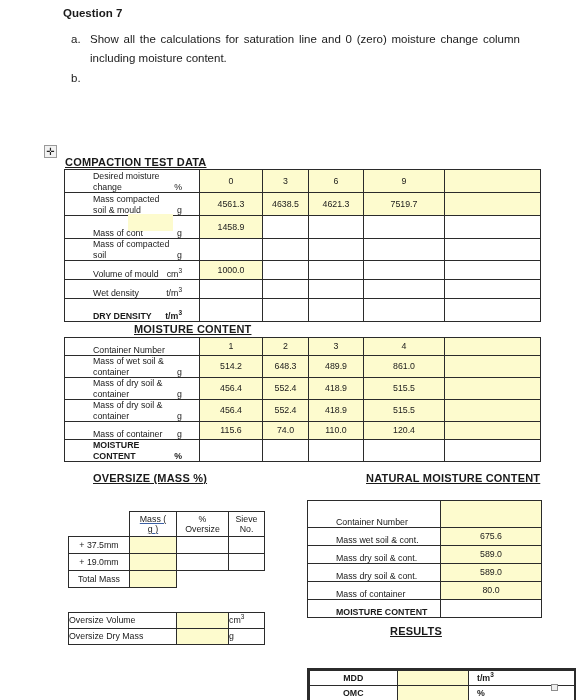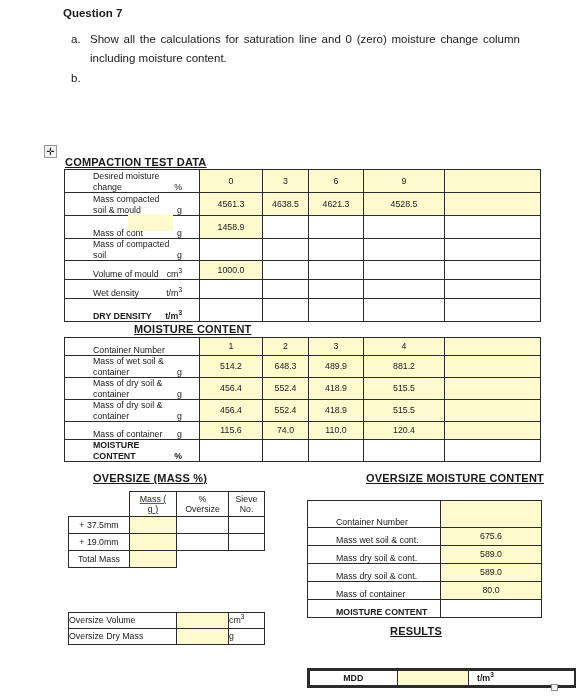--- a/index.html
+++ b/index.html
@@ -134,21 +134,21 @@
     top: 214px;
     width: 45px;
     height: 17px;
     background: #fdfbce;
     border: none;
   }
 
   
   #tbl-compaction { left: 64px; top: 169px; width: 477px; }
   #tbl-moisture   { left: 64px; top: 337px; width: 477px; }
-  #tbl-oversize   { left: 68px; top: 491px; width: 196px; }
+  #tbl-oversize   { left: 68px; top: 511px; width: 196px; }
   #tbl-oversize td { height: 16px; }
   #tbl-oversize-2 { left: 68px; top: 612px; width: 196px; }
   #tbl-natural    { left: 307px; top: 500px; width: 234px; }
   #tbl-results    { left: 307px; top: 668px; width: 270px; }
 
   .noborder { border: none !important; background: transparent !important; }
 
   
   #tbl-results {
     border: 3px solid #2b2b2b;
@@ -214,21 +214,21 @@
       <tr style="height:22px">
         <td class="" style="height:22px">
           <div class="lblrow">
             <span class="t">Mass compacted soil &amp; mould</span>
             <span class="u">g</span>
           </div>
         </td>
         <td class="val fill" style="height:22px">4561.3</td>
         <td class="val fill" style="height:22px">4638.5</td>
         <td class="val fill" style="height:22px">4621.3</td>
-        <td class="val fill" style="height:22px">4528.5</td>
+        <td class="val fill" style="height:22px">7519.7</td>
         <td class="val fill" style="height:22px"></td>
       </tr>
       <tr style="height:22px">
         <td class="" style="height:22px">
           <div class="lblrow">
             <span class="t">Mass of cont</span>
             <span class="u">g</span>
           </div>
         </td>
         <td class="val fill" style="height:22px">1458.9</td>
@@ -321,21 +321,21 @@
       <tr style="height:21px">
         <td class="" style="height:21px">
           <div class="lblrow">
             <span class="t">Mass of wet soil &amp; container</span>
             <span class="u">g</span>
           </div>
         </td>
         <td class="val fill" style="height:21px">514.2</td>
         <td class="val fill" style="height:21px">648.3</td>
         <td class="val fill" style="height:21px">489.9</td>
-        <td class="val fill" style="height:21px">881.2</td>
+        <td class="val fill" style="height:21px">861.0</td>
         <td class="val fill" style="height:21px"></td>
       </tr>
       <tr style="height:21px">
         <td class="" style="height:21px">
           <div class="lblrow">
             <span class="t">Mass of dry soil &amp; container</span>
             <span class="u">g</span>
           </div>
         </td>
         <td class="val fill" style="height:21px">456.4</td>
@@ -436,21 +436,21 @@
         <td class="lbl">cm<sup>3</sup></td>
       </tr>
       <tr style="height:16px">
         <td class="lbl">Oversize Dry Mass</td>
         <td class="fill val"></td>
         <td class="lbl">g</td>
       </tr>
     </tbody>
 </table>
 
-<div class="sec-head" id="head-natural">OVERSIZE MOISTURE CONTENT</div>
+<div class="sec-head" id="head-natural">NATURAL MOISTURE CONTENT</div>
 
 <table class="ws" id="tbl-natural">
   <colgroup>
       <col style="width:133px">
       <col style="width:101px">
     </colgroup>
   <tbody id="natural-body">
       <tr style="height:26px">
         <td class="" style="height:26px">
           <div class="lblrow" style="justify-content:flex-start">
@@ -515,16 +515,21 @@
       <col style="width:77px">
       <col style="width:62px">
       <col style="width:93px">
     </colgroup>
   <tbody id="results-body">
       <tr style="height:14px">
         <td class="ctr bold">MDD</td>
         <td class="fill"></td>
         <td class="lbl bold" style="padding-left:8px">t/m<sup>3</sup></td>
       </tr>
+      <tr style="height:14px">
+        <td class="ctr bold">OMC</td>
+        <td class="fill"></td>
+        <td class="lbl bold" style="padding-left:8px">%</td>
+      </tr>
     </tbody>
 </table>
 
 <div class="resize-handle"></div>
 
 </body></html>

